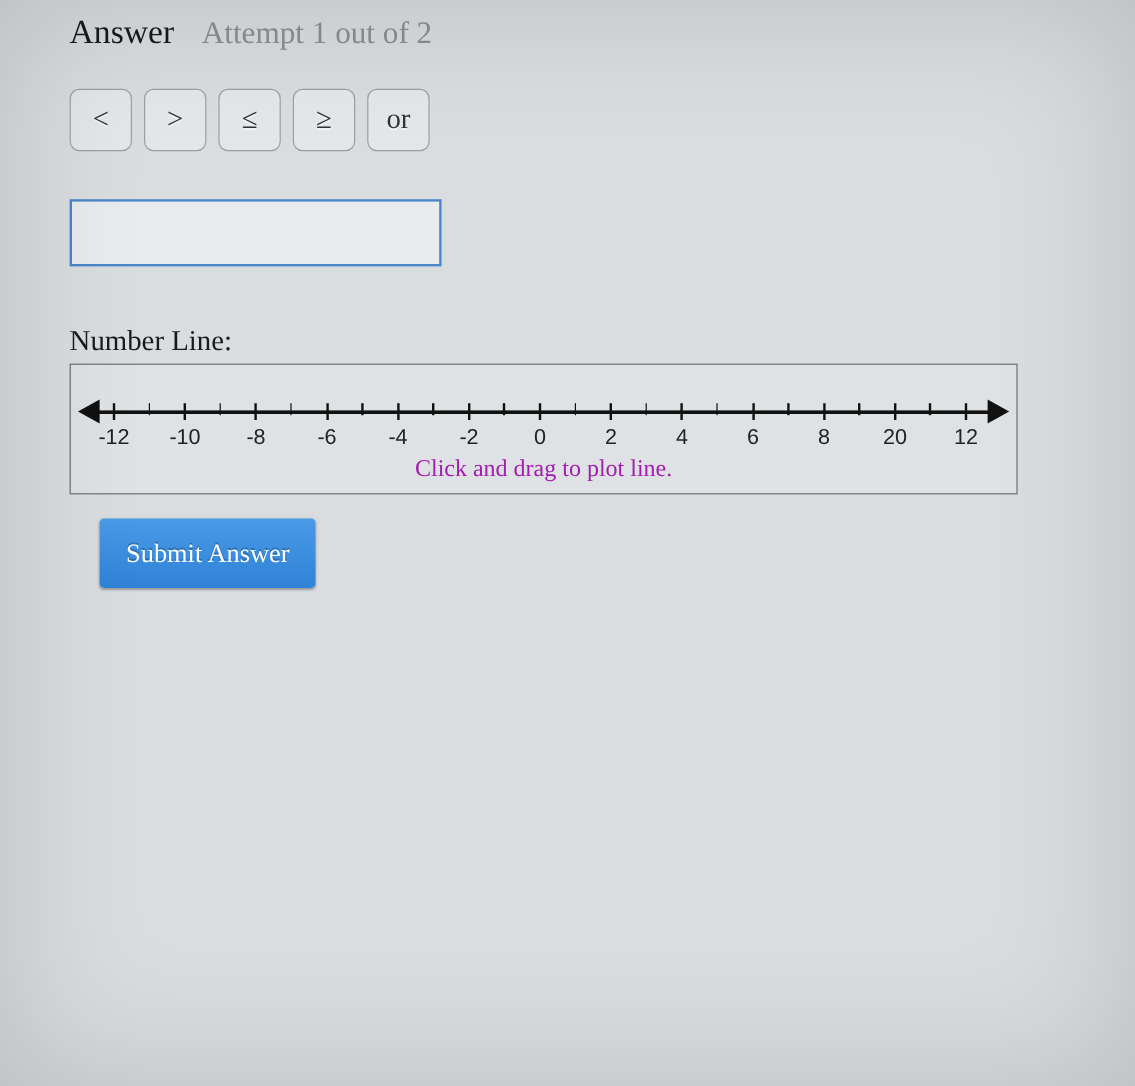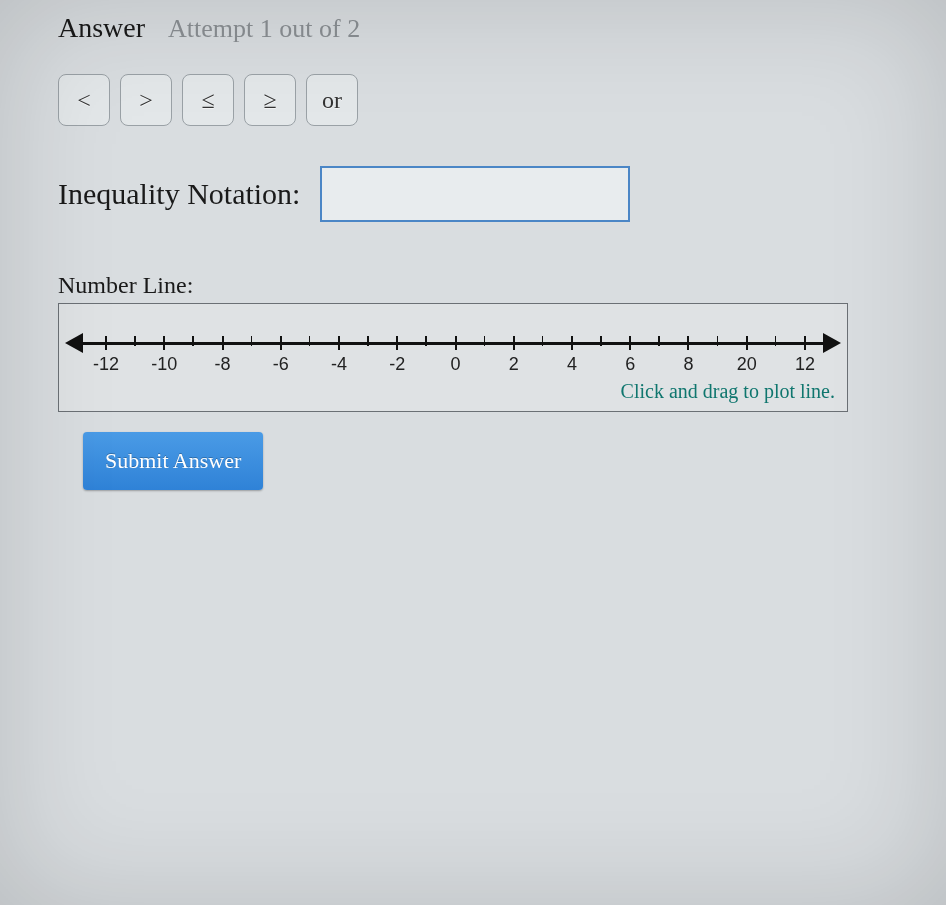--- a/index.html
+++ b/index.html
@@ -107,21 +107,21 @@
     top: -1px;
     width: 0; height: 0;
     border-top: 10px solid transparent;
     border-bottom: 10px solid transparent;
   }
   .arrow-left { left: -6px; border-right: 18px solid #111; }
   .arrow-right { right: -6px; border-left: 18px solid #111; }
   .ticks {
     position: absolute;
     top: 2px;
-    left: 35px;
+    left: 24px;
     right: 30px;
     height: 40px;
   }
   .tick {
     position: absolute;
     top: 0;
     width: 2px;
     height: 14px;
     background: #111;
     transform: translateX(-1px);
@@ -129,22 +129,22 @@
   .tick.minor { height: 10px; width:1.5px;}
   .tick-label {
     position: absolute;
     top: 18px;
     font-size: 18px;
     color: #222;
     transform: translateX(-50%);
     white-space: nowrap;
   }
   .nl-hint {
-    text-align: right;
-    color: #0f766e;
+    text-align: center;
+    color: #a21caf;
     font-family: Georgia, serif;
     font-size: 20px;
     margin-top: 6px;
     font-style: normal;
   }
   .submit-row { margin-top: 20px; margin-left: 25px;}
   .submit-btn {
     background: #3a8fe0;
     background: linear-gradient(#4a9be6, #2f82d7);
     color: #fff;
@@ -181,21 +181,20 @@
 
     <div class="op-row">
       <button class="op-btn">&lt;</button>
       <button class="op-btn">&gt;</button>
       <button class="op-btn">≤</button>
       <button class="op-btn">≥</button>
       <button class="op-btn">or</button>
     </div>
 
     <div class="ineq-row">
-      <span class="ineq-label">Inequality Notation:</span>
       <input class="ineq-input" type="text" value="" style="">
     </div>
 
     <div class="nl-label">Number Line:</div>
 
     <div class="nl-box">
       <div class="nl-line">
         <div class="axis"></div>
         <div class="arrow-left"></div>
         <div class="arrow-right"></div>

